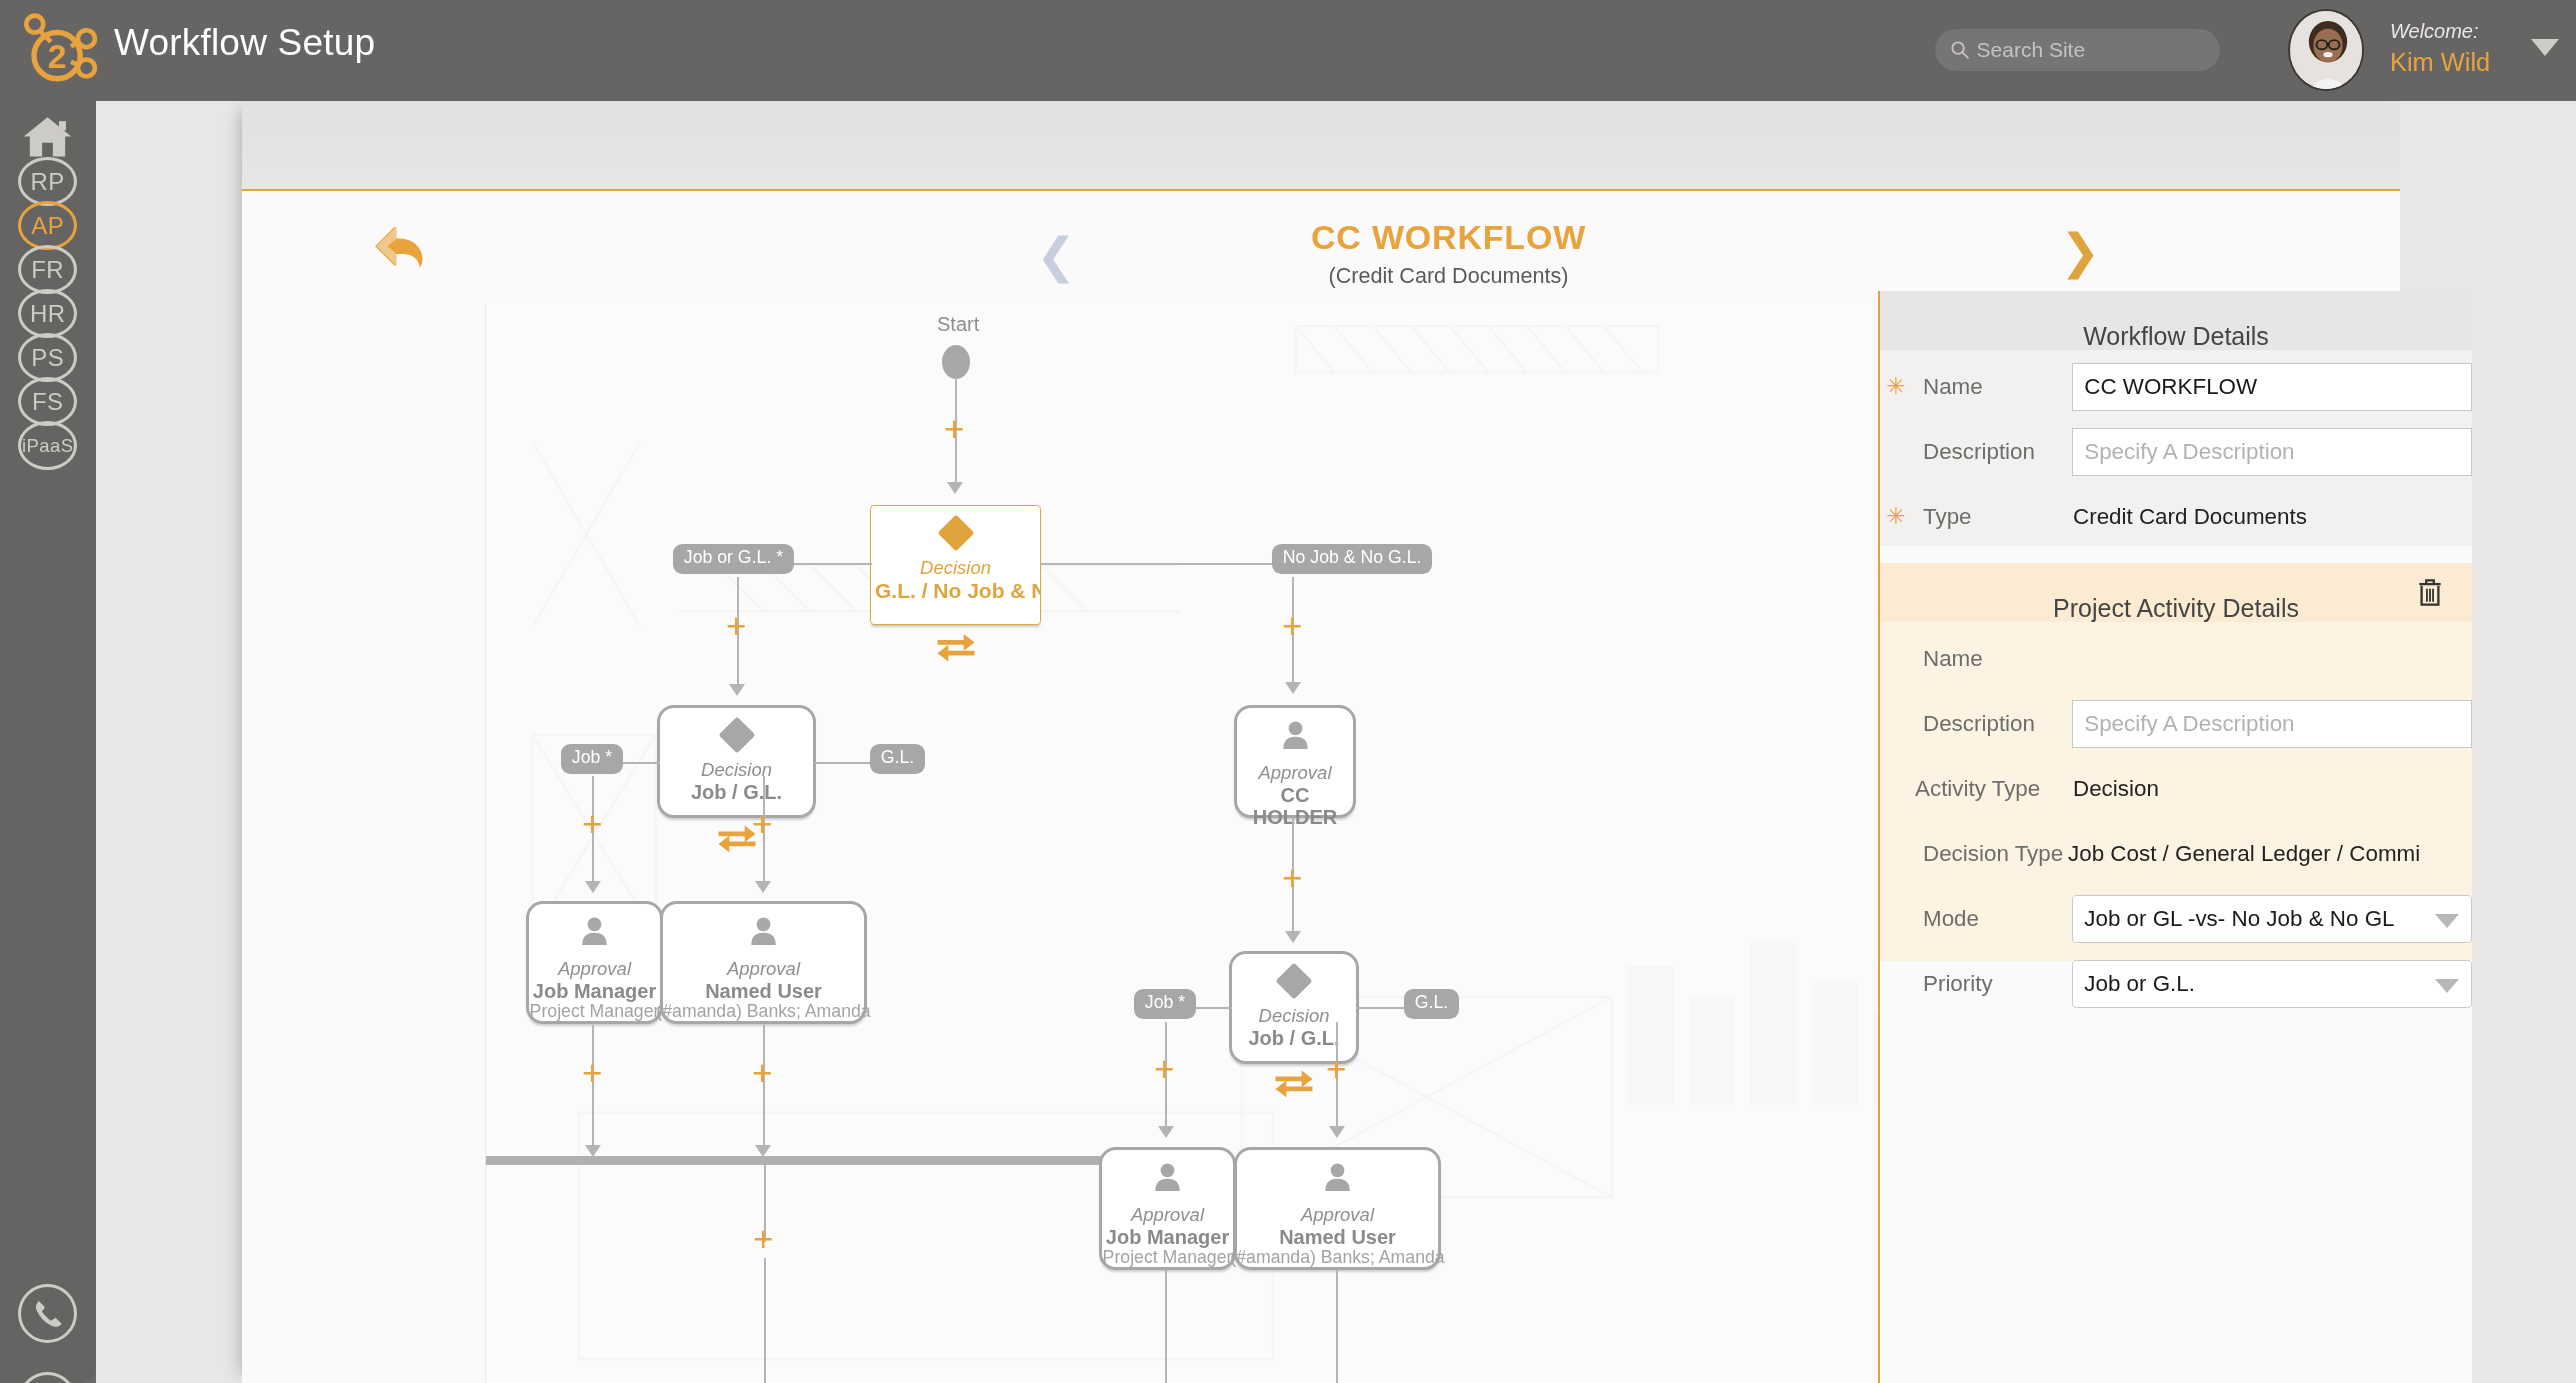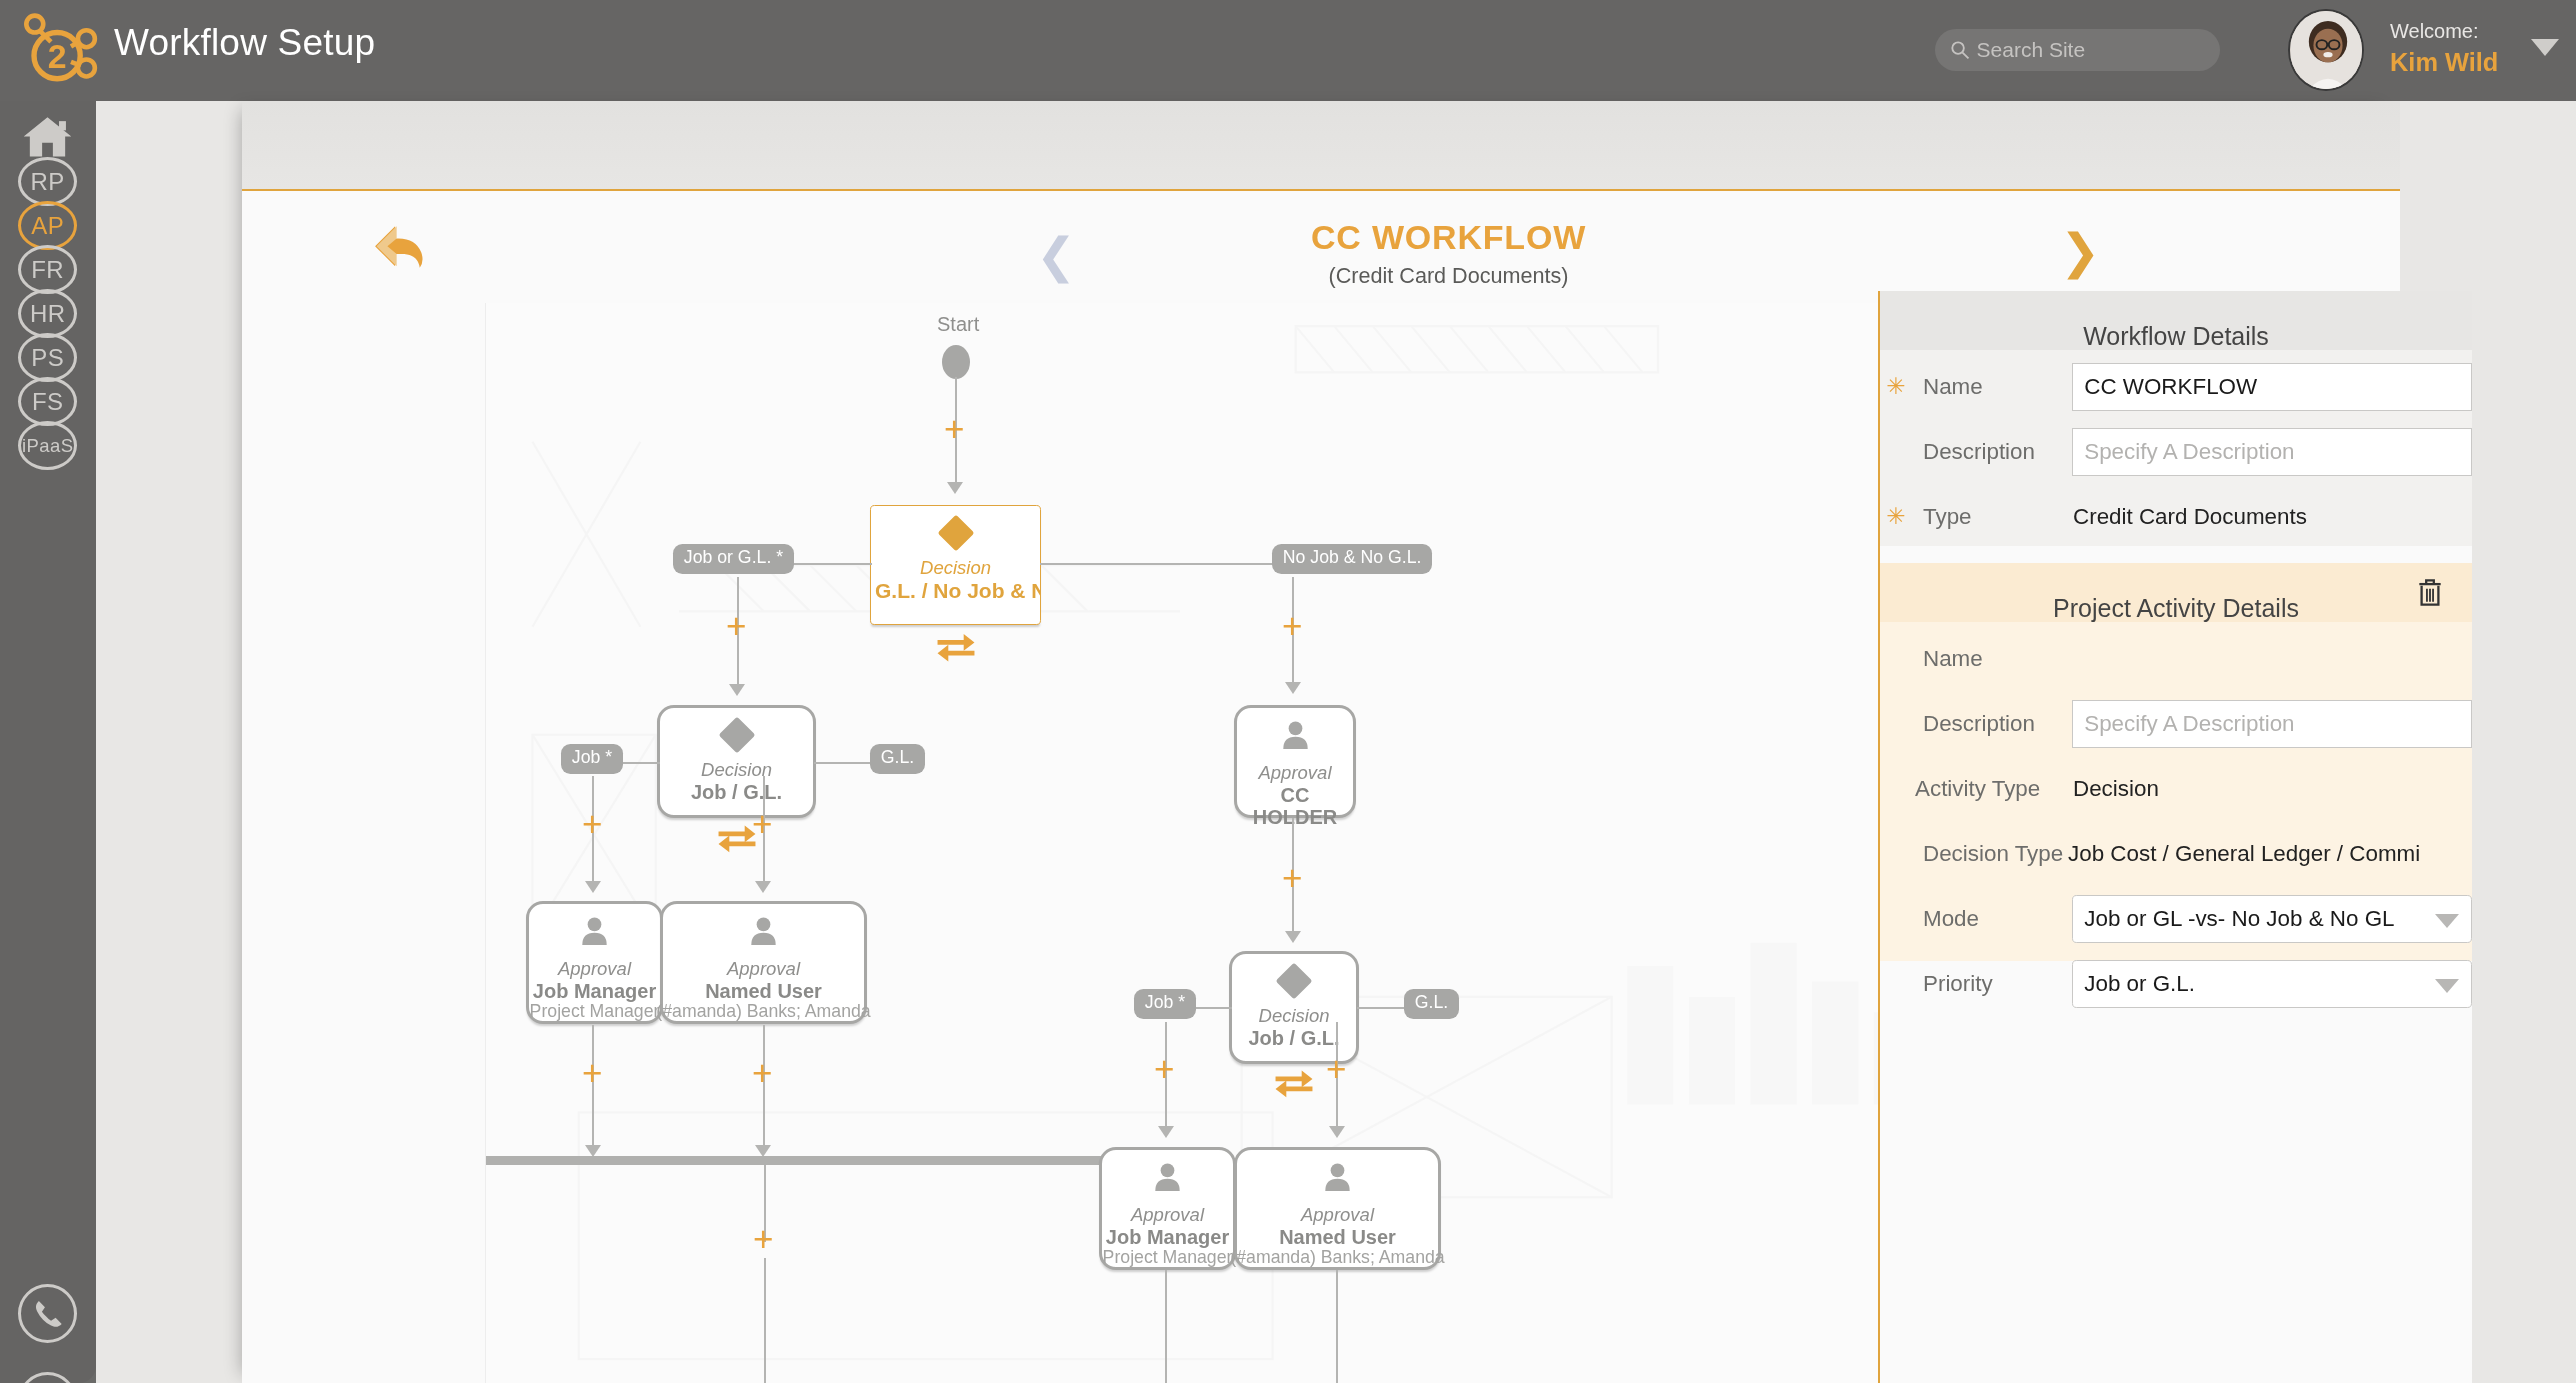--- a/index.html
+++ b/index.html
@@ -28,25 +28,25 @@
   }
   .search-ico{ margin-left:15.4px; width:20px; height:20px; flex:0 0 auto; }
   .search-txt{ color:#c5c3c1; font-size:21px; margin-left:6.2px; }
   .avatar{
     position:absolute; left:2288px; top:9.3px; width:76px; height:82px;
     border-radius:50%; overflow:hidden; border:2.3px solid #3a3a3a;
     background:#d8cfc7;
   }
   .welcome{
     position:absolute; left:2390px; top:20px;
-    font-size:20px; color:#e9e7e5;
+    font-size:20px; color:#e9e7e5;font-style:italic;
   }
   .uname{
     position:absolute; left:2390px; top:48px;
-    font-size:25.4px; color:#e8a33d; font-weight:700;
+    font-size:25.4px; color:#e8a33d; font-weight:400;
   }
   .caret-user{
     position:absolute; left:2531px; top:39px; width:0;height:0;
     border-left:14.6px solid transparent; border-right:14.6px solid transparent;
     border-top:17.7px solid #cfcdca;
   }
 
   
   .rail{
     position:absolute; left:0; top:101px; width:96px; height:1282px;

